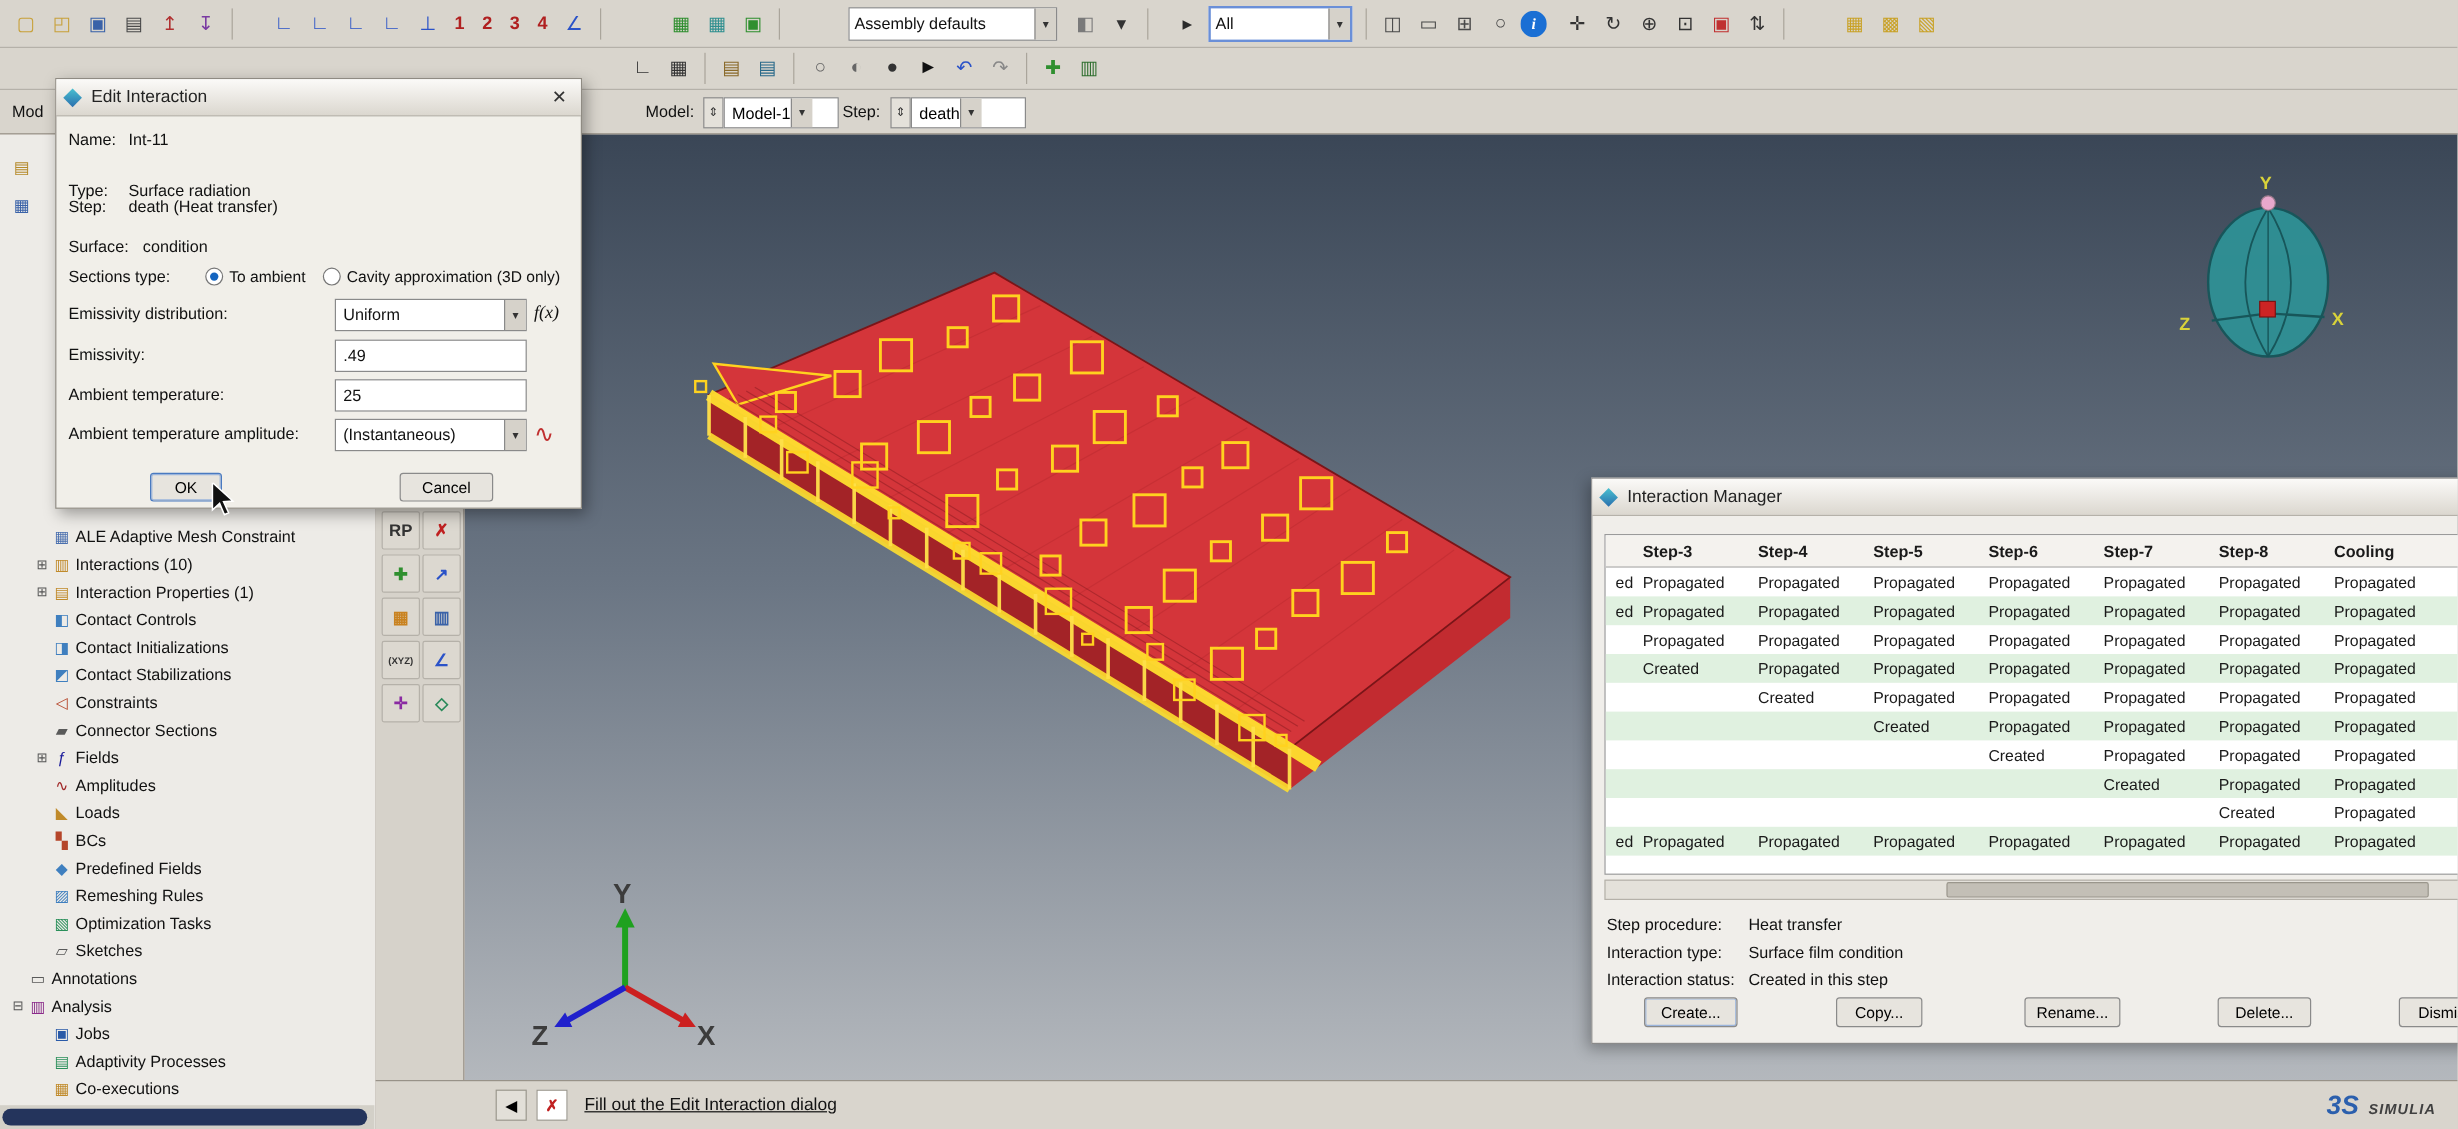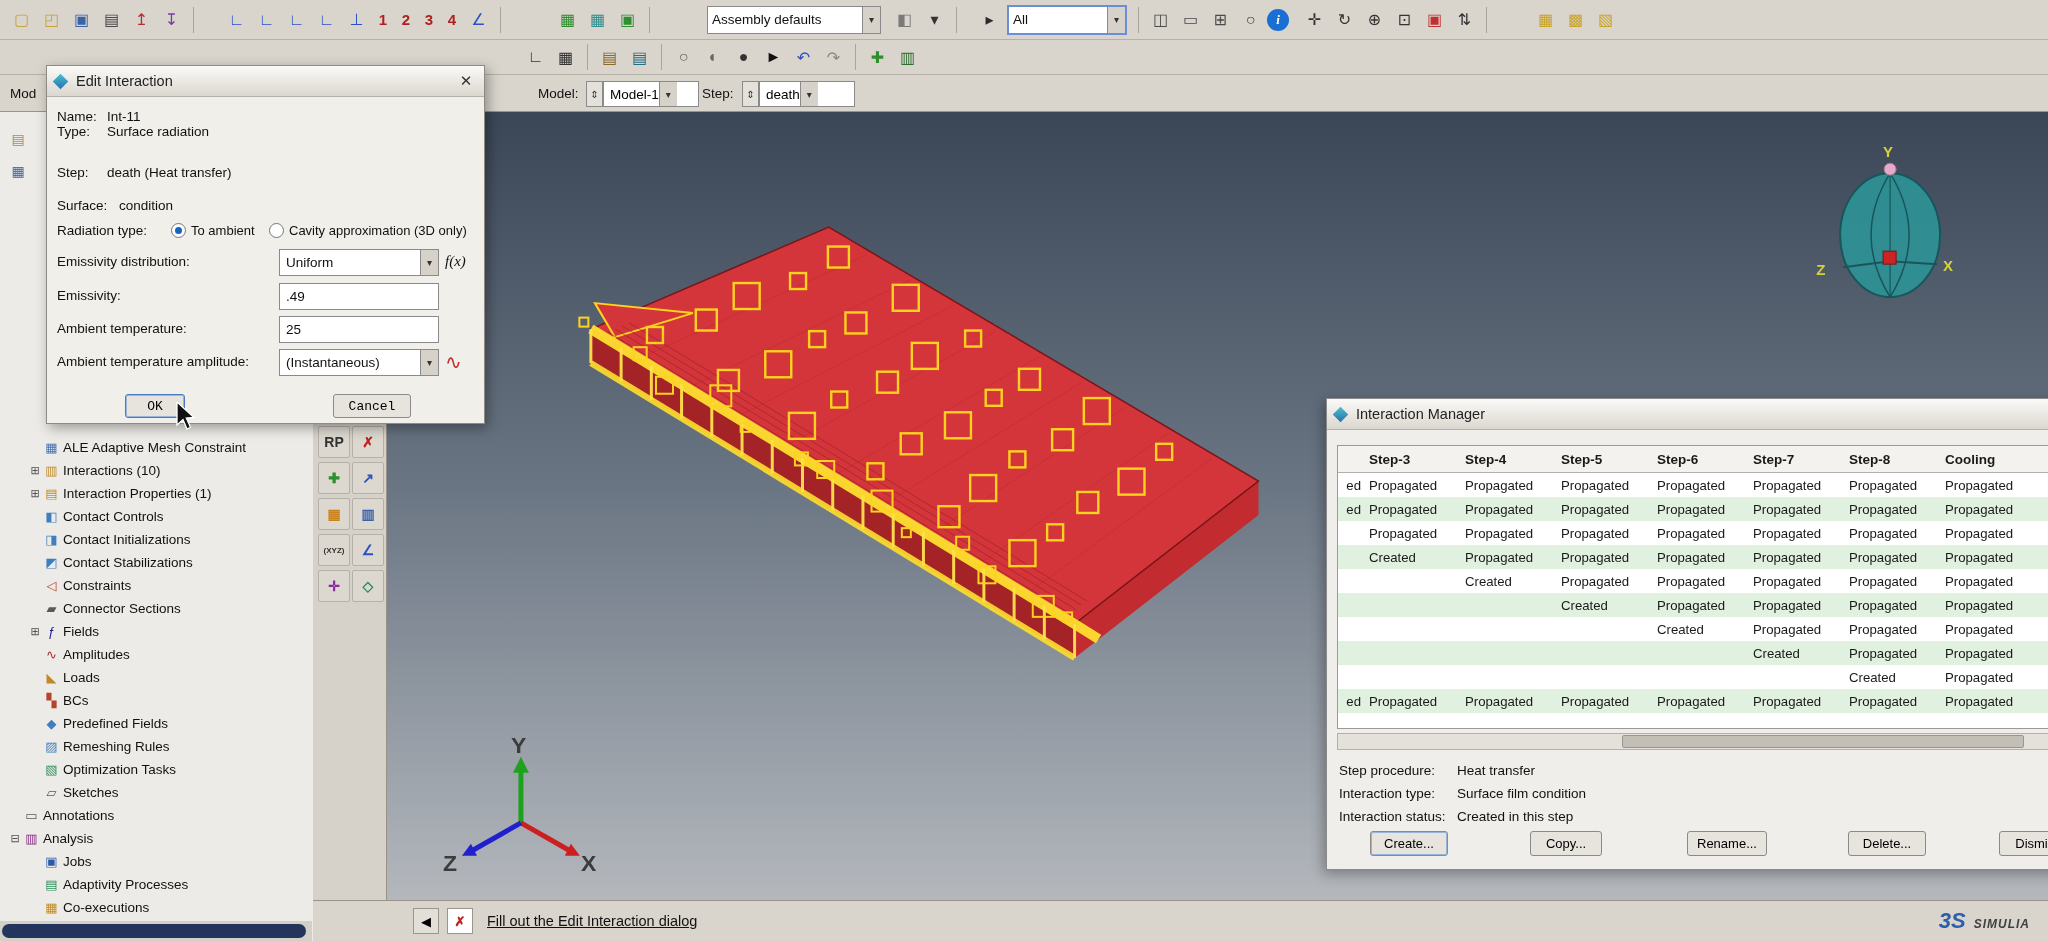--- a/index.html
+++ b/index.html
@@ -66,21 +66,21 @@
     display:flex;align-items:center;padding-left:6px;font-size:13.5px;}
   .dinput{position:absolute;top:0;left:222px;width:152px;height:25px;background:#fff;
     border:1px solid #8a8a8a;display:flex;align-items:center;padding-left:6px;font-size:13.5px;}
   .fx{position:absolute;left:388px;font-family:"Liberation Serif",serif;font-style:italic;font-size:15px;}
   .amp-icon{position:absolute;left:388px;font-size:20px;color:#c03030;}
   .radiowrap{position:absolute;display:flex;align-items:center;font-size:13px;white-space:nowrap;}
   .radio{width:13px;height:13px;border:1px solid #777;border-radius:50%;background:#fff;
     margin-right:5px;display:flex;align-items:center;justify-content:center;flex:none;}
   .radio.sel::after{content:'';width:7px;height:7px;background:#1565c0;border-radius:50%;}
   .dbtn{position:absolute;top:328px;height:24px;background:#e7e4de;border:1px solid #8a8a8a;
-    border-radius:3px;font-size:13px;font-family:Liberation Mono, monospace;}
+    border-radius:3px;font-size:13px;font-family:Liberation Sans, sans-serif;}
   .focusbtn{border:1px solid #4a7ac0;box-shadow:inset 0 0 0 1px #9ab4dc;}
   
   #manager{position:absolute;left:1326px;top:398px;width:740px;height:470px;background:#f0eeea;
     border:1px solid #8a8a8a;box-shadow:-3px 4px 12px rgba(0,0,0,.3);z-index:20;}
   .mgr-table{position:absolute;left:10px;top:46px;width:722px;height:282px;background:#fff;
     border:1px solid #9a9a9a;overflow:hidden;}
   .mhead,.mrow{display:grid;grid-template-columns:26px repeat(7,96px);align-items:center;}
   .mhead{height:26px;background:#f4f2ee;border-bottom:1px solid #b0b0b0;font-weight:bold;font-size:13.5px;}
   .mrow{height:24px;font-size:13.2px;}
   .mrow.green{background:#e0f1e0;}
@@ -604,34 +604,34 @@
 <div id="dialog">
   <div class="dlg-title">
     <span class="diamond"></span>
     <span>Edit Interaction</span>
     <span class="dlg-close">✕</span>
   </div>
   <div class="drow" style="top:38px">
     <span class="dlabel">Name:</span>
     <span>Int-11</span>
   </div>
-  <div class="drow" style="top:53px">
+  <div class="drow" style="top:80px">
     <span class="dlabel">Type:</span>
     <span>Surface radiation</span>
   </div>
   <div class="drow" style="top:94px">
     <span class="dlabel">Step:</span>
     <span>death (Heat transfer)</span>
   </div>
   <div class="drow" style="top:127px">
     <span class="dlabel" style="width:62px">Surface:</span>
     <span>condition</span>
   </div>
   <div class="drow" style="top:152px">
-    <span>Radiation type:</span>
+    <span>Sections type:</span>
     <span class="radiowrap" style="left:114px">
       <span class="radio sel"></span>
       <span>To ambient</span>
     </span>
     <span class="radiowrap" style="left:212px">
       <span class="radio"></span>
       <span>Cavity approximation (3D only)</span>
     </span>
   </div>
   <div class="drow" style="top:183px">

